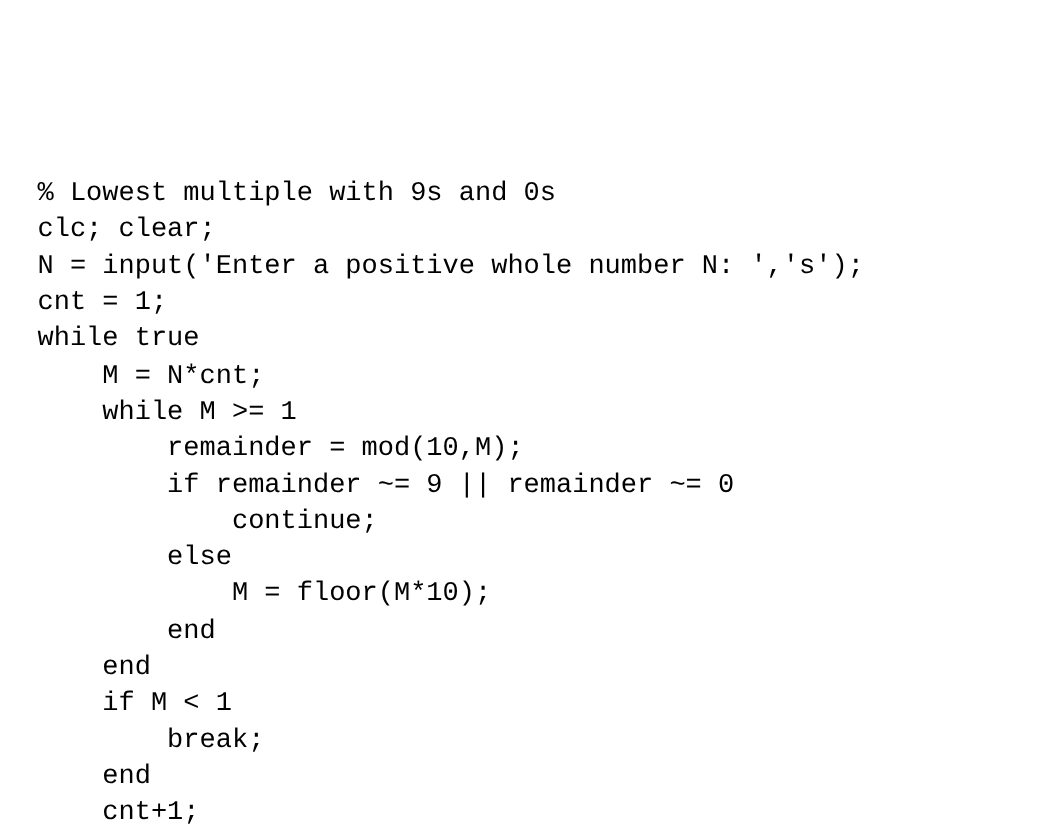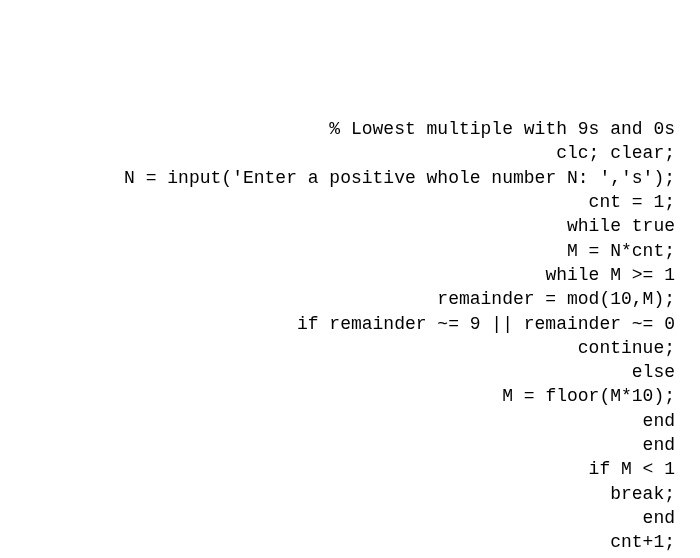--- a/index.html
+++ b/index.html
@@ -8,21 +8,20 @@
       font-family: "Courier New", Courier, monospace;
       font-size: 18px;
       line-height: 1.35;
       color: #000;
       background: #fff;
       white-space: pre;
       font-weight: 500;
     }
     .code-line {
       display: block;
-      text-align: right;
     }
   </style>
 </head>
 <body>
 
 
 
 <div><span class="code-line">% Lowest multiple with 9s and 0s</span><span class="code-line">clc; clear;</span><span class="code-line">N = input('Enter a positive whole number N: ','s');</span><span class="code-line">cnt = 1;</span><span class="code-line">while true</span><span class="code-line">    M = N*cnt;</span><span class="code-line">    while M &gt;= 1</span><span class="code-line">        remainder = mod(10,M);</span><span class="code-line">        if remainder ~= 9 || remainder ~= 0</span><span class="code-line">            continue;</span><span class="code-line">        else</span><span class="code-line">            M = floor(M*10);</span><span class="code-line">        end</span><span class="code-line">    end</span><span class="code-line">    if M &lt; 1</span><span class="code-line">        break;</span><span class="code-line">    end</span><span class="code-line">    cnt+1;</span><span class="code-line">end</span></div>
 
 

